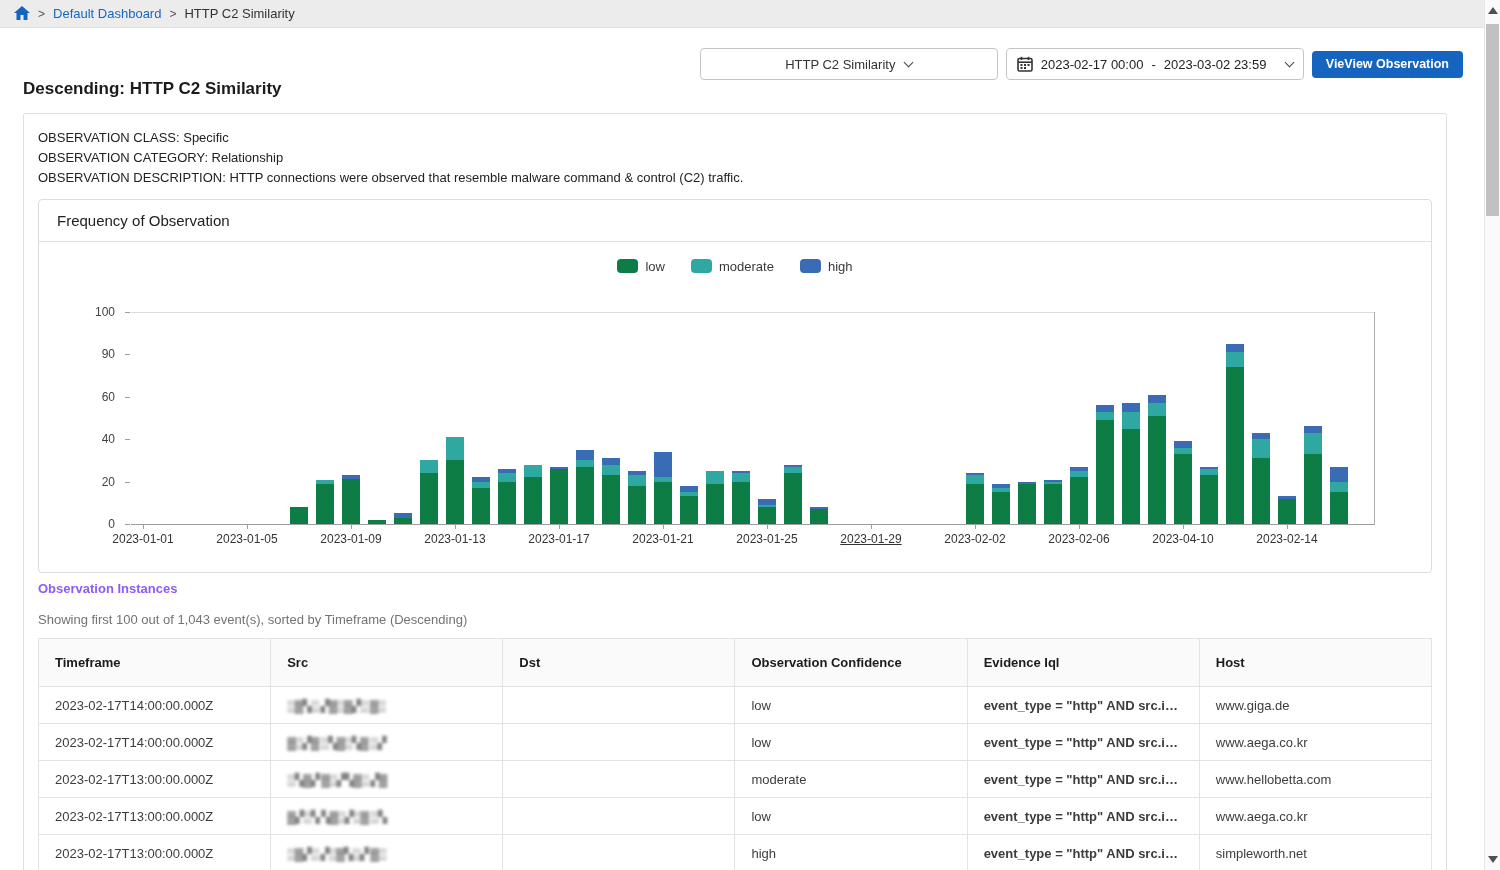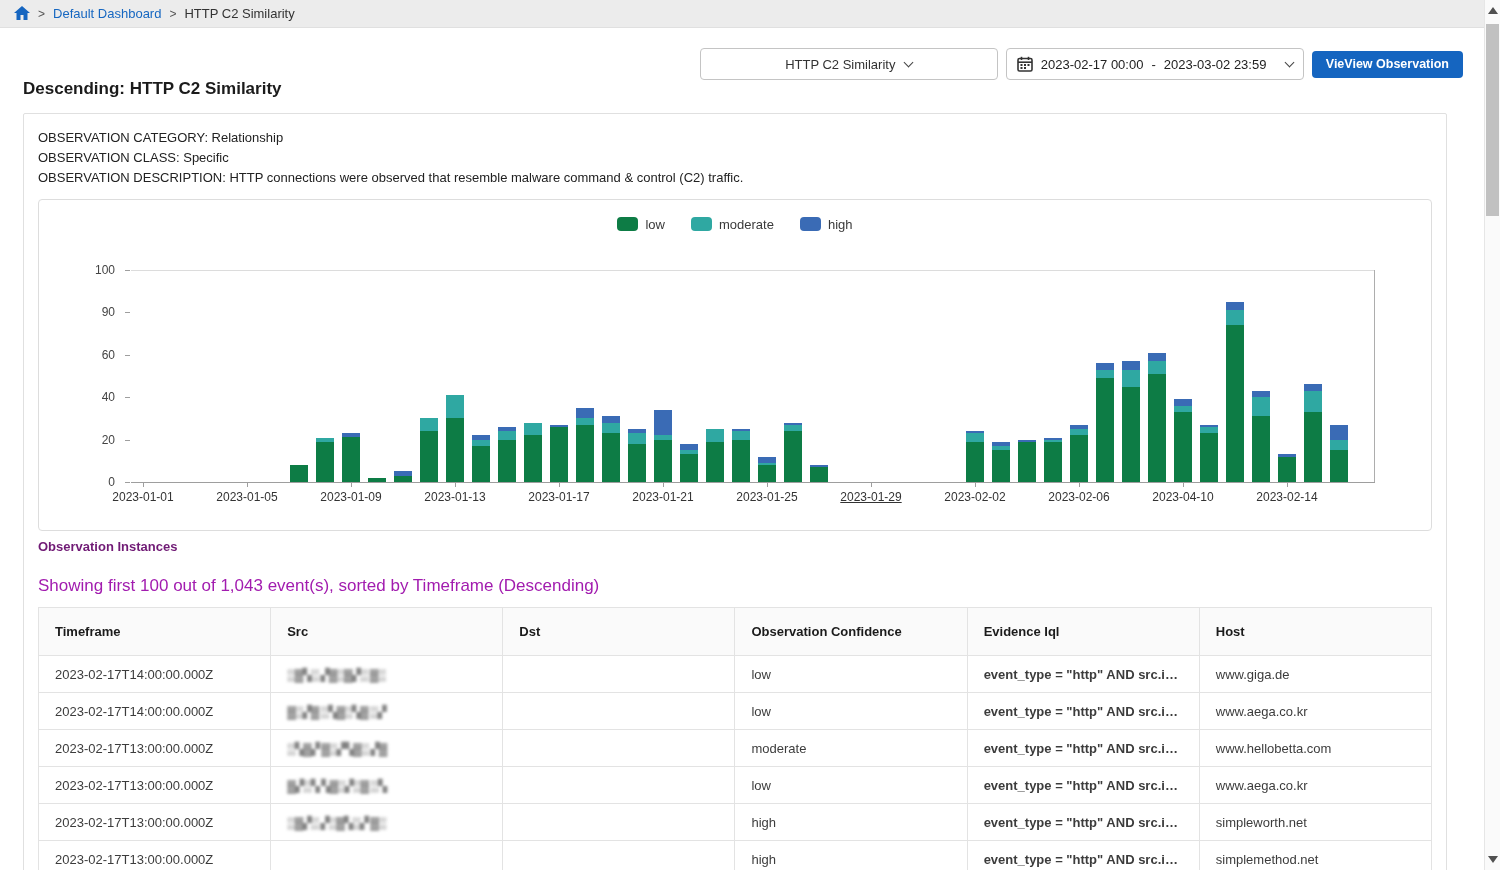--- a/index.html
+++ b/index.html
@@ -76,22 +76,22 @@
   .axis-bottom { position:absolute; left:0; bottom:-1px; width:100%; height:1px; background:#9e9e9e; }
   .axis-right  { position:absolute; right:0; top:0; width:1px; height:212px; background:#adadad; }
   .ytick { position:absolute; left:-6px; width:5px; height:1px; background:#9e9e9e; }
   .xtick { position:absolute; top:212px; width:1px; height:5px; background:#9e9e9e; }
   .xlab {
     position:absolute; top:220px; width:90px; text-align:center; font-size:12px; color:#333;
   }
   .bar { position:absolute; width:18px; }
 
   
-  .instances-title { margin-top:8px; font-size:13px; font-weight:bold; color:#701a75; }
-  .instances-sub { margin-top:22px; font-size:17px; color:#a21caf; }
+  .instances-title { margin-top:8px; font-size:13px; font-weight:bold; color:#8b5cf6; }
+  .instances-sub { margin-top:16px; font-size:13px; color:#737373; }
   table.instances {
     margin-top:11px; width:100%; border-collapse:collapse; table-layout:fixed; font-size:13px;
   }
   table.instances th, table.instances td {
     border:1px solid #e3e3e3; text-align:left; overflow:hidden;
     white-space:nowrap; text-overflow:ellipsis;
   }
   table.instances th { padding:16px; font-weight:bold; color:#1b1b1b; background:#fafafa; }
   table.instances td { padding:10px 16px; color:#3c3c3c; height:37px; }
   td.evidence { font-weight:bold; color:#222; }
@@ -152,25 +152,26 @@
     <span>-</span>
     <b>2023-03-02 23:59</b>
     <span class="chev" style="margin-left:auto;"></span>
   </div>
   <button class="view-btn">VieView Observation</button>
 </div>
 
 <div class="page-title">Descending: HTTP C2 Similarity</div>
 
 <div class="main-panel">
+  <div class="meta-line">OBSERVATION CLASS: Specific</div>
   <div class="meta-line">OBSERVATION CATEGORY: Relationship</div>
-  <div class="meta-line">OBSERVATION CLASS: Specific</div>
   <div class="meta-line">OBSERVATION DESCRIPTION: HTTP connections were observed that resemble malware command &amp; control (C2) traffic.</div>
 
   <div class="chart-card">
+    <div class="chart-card-header">Frequency of Observation</div>
     <div class="chart-body">
       <div class="legend">
           <span class="legend-item">
             <span class="legend-swatch" style="background: rgb(13, 124, 69);"></span>
             <span>low</span>
           </span>
           <span class="legend-item">
             <span class="legend-swatch" style="background: rgb(47, 168, 162);"></span>
             <span>moderate</span>
           </span>

